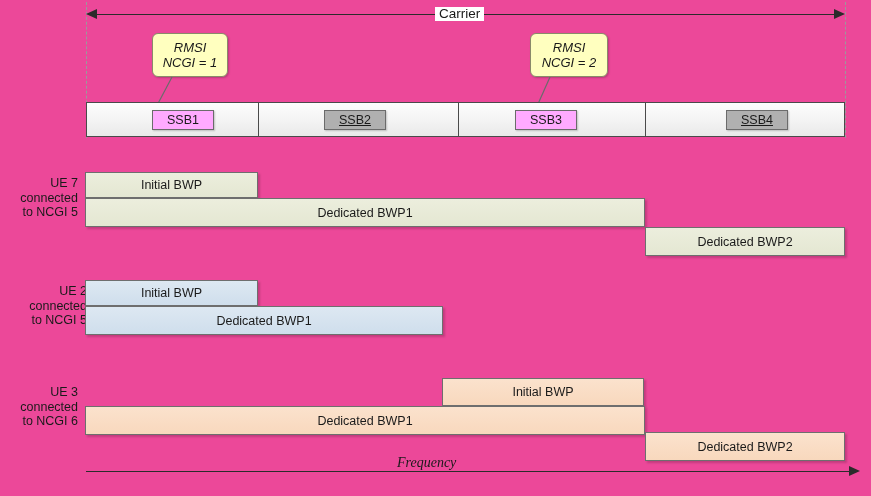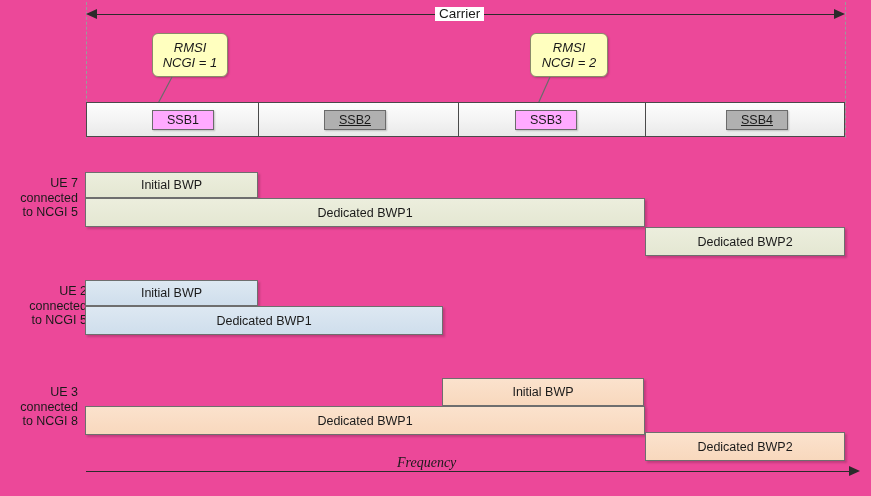--- a/index.html
+++ b/index.html
@@ -190,21 +190,21 @@
     <span>UE 2</span>
     <span>connected</span>
     <span>to NCGI 5</span>
   </div>
   <div class="bwp bwp-blue" style="left:85px; top:280px; width:173px; height:26px;">Initial BWP</div>
   <div class="bwp bwp-blue" style="left:85px; top:306px; width:358px; height:29px;">Dedicated  BWP1</div>
 
   <div class="ue-label" style="left:0px; top:385px; width:78px;">
     <span>UE 3</span>
     <span>connected</span>
-    <span>to NCGI 8</span>
+    <span>to NCGI 6</span>
   </div>
   <div class="bwp bwp-orange" style="left:442px; top:378px; width:202px; height:28px;">Initial BWP</div>
   <div class="bwp bwp-orange" style="left:85px; top:406px; width:560px; height:29px;">Dedicated  BWP1</div>
   <div class="bwp bwp-orange" style="left:645px; top:432px; width:200px; height:29px;">Dedicated  BWP2</div>
 
   <div class="freq-label" style="left:397px; top:455px;">Frequency</div>
   <div class="axisline" style="left:86px; top:471px; width:765px;"></div>
   <div class="arrowhead arrow-right" style="left:849px; top:466px;"></div>
 
 </div>

